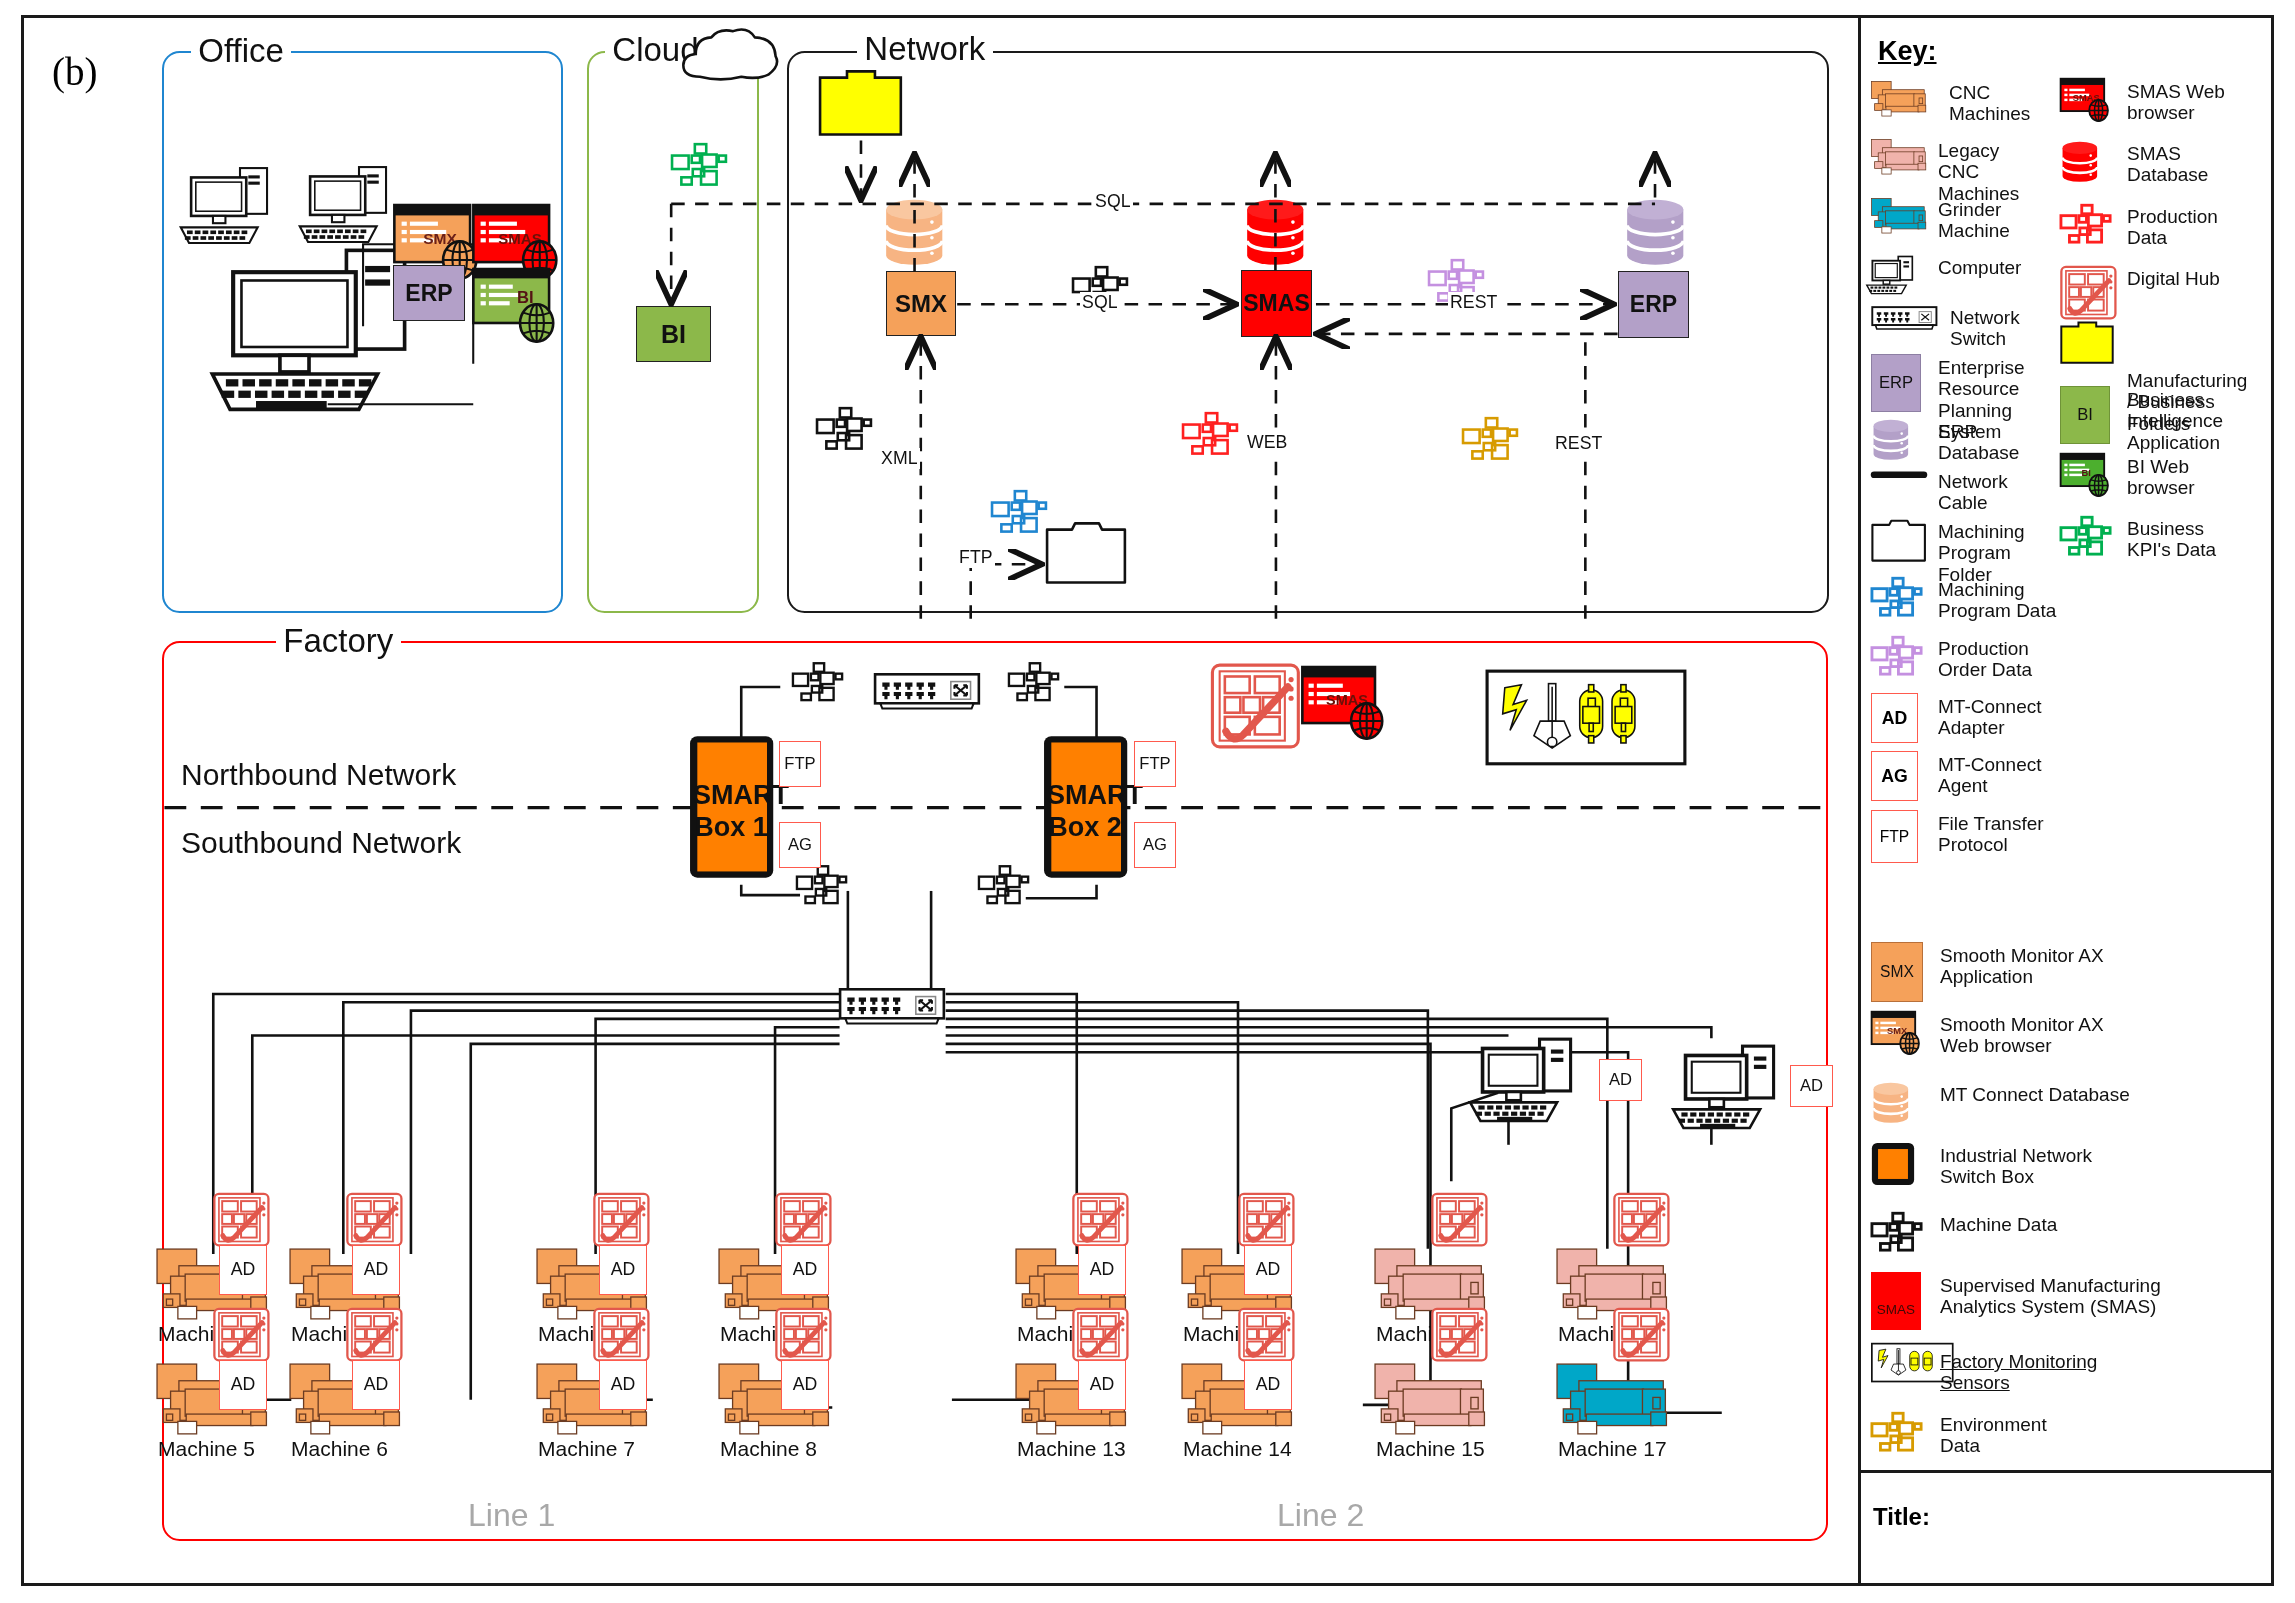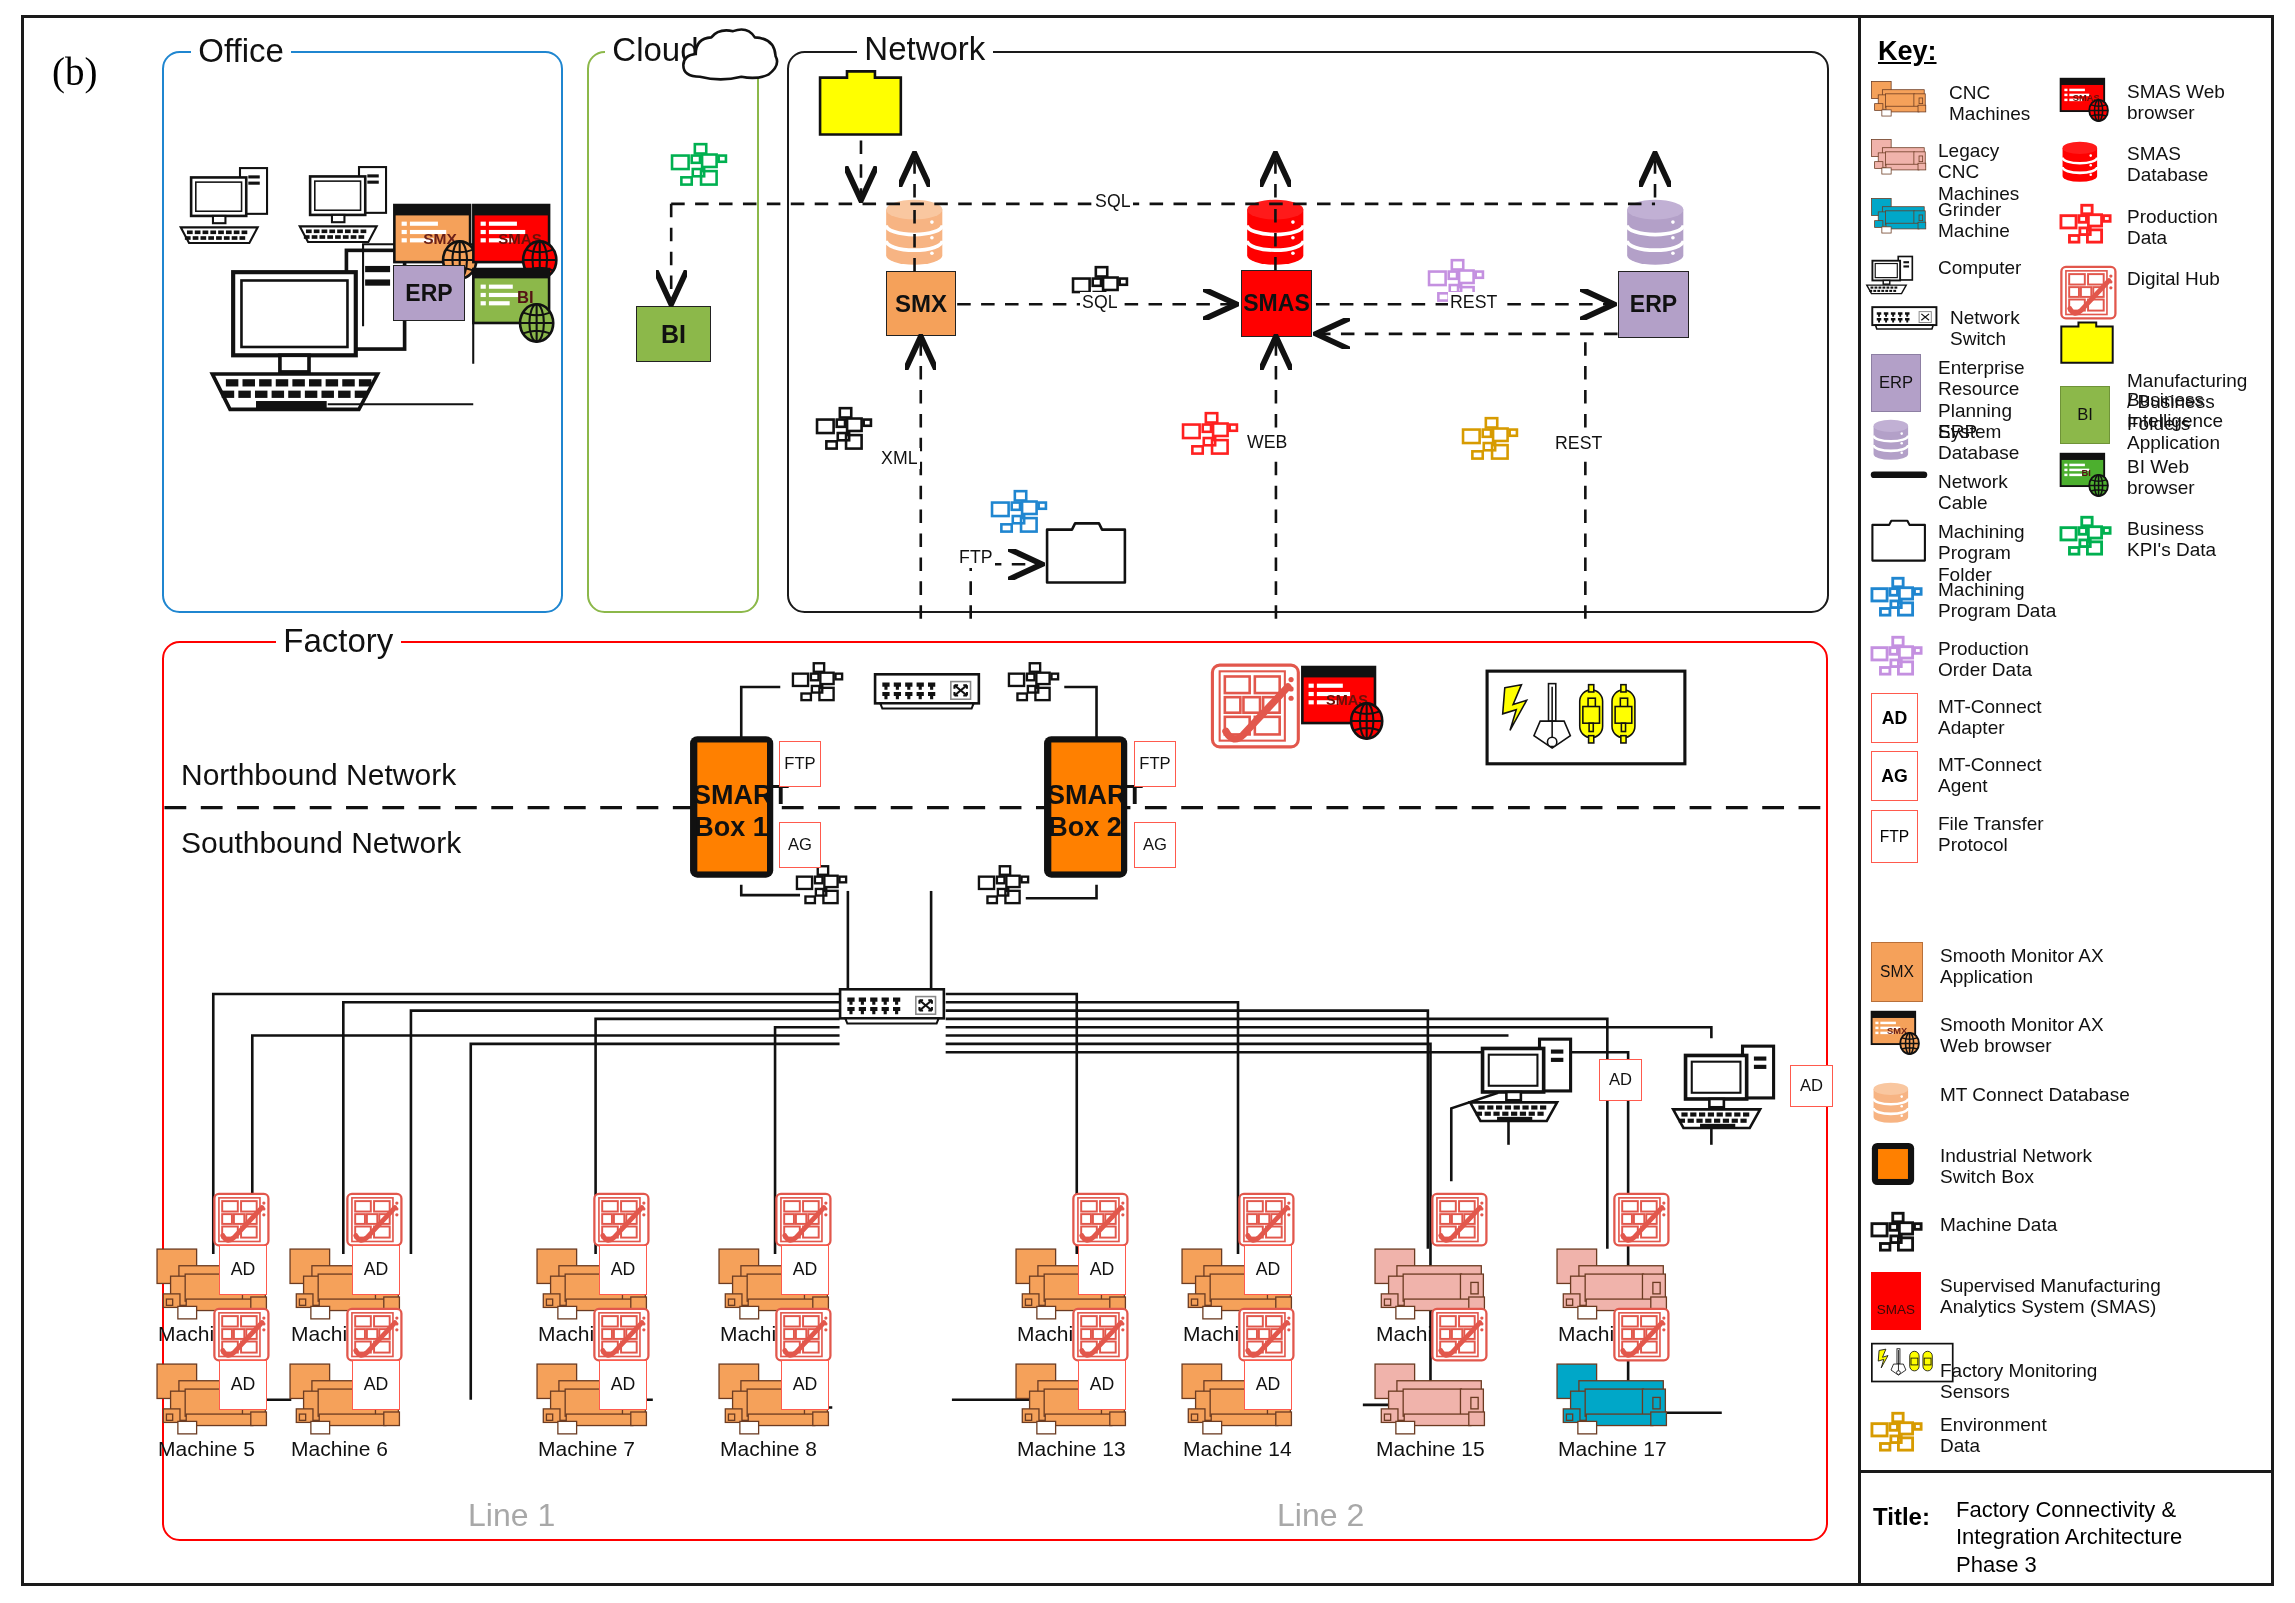--- a/index.html
+++ b/index.html
@@ -1771,21 +1771,21 @@
       <rect x="122" y="28" width="14" height="72" fill="#fff" stroke="#111" stroke-width="4"></rect>
       <polygon points="106,100 152,100 164,128 129,152 94,128" fill="#fff" stroke="#111" stroke-width="4"></polygon>
       <line x1="129" y1="34" x2="129" y2="132" stroke="#111" stroke-width="4"></line>
             <circle cx="129" cy="140" r="9" fill="#fff" stroke="#111" stroke-width="4"></circle>
       <rect x="182" y="40" width="44" height="92" rx="22" fill="#ffff00" stroke="#111" stroke-width="4"></rect>
             <rect x="188" y="72" width="32" height="32" fill="#ffff00" stroke="#111" stroke-width="4"></rect>
       <rect x="244" y="40" width="44" height="92" rx="22" fill="#ffff00" stroke="#111" stroke-width="4"></rect>
             <rect x="250" y="72" width="32" height="32" fill="#ffff00" stroke="#111" stroke-width="4"></rect>
           </svg>
         </div>
-      <div class="abs kv-label" style="left:69px;top:19px;width:333px;white-space:pre-line;">Factory Monitoring
+      <div class="abs kv-label" style="left:69px;top:10px;width:333px;white-space:pre-line;text-decoration:underline;">Factory Monitoring
 Sensors</div>
       </div>
       <div class="abs" style="left: 1871px; top: 1411px;">
         <div class="abs" style="left:0;top:0;">
           <svg width="52" height="48" viewBox="0 0 110 100">
             <g fill="none" stroke="#d79b00" stroke-width="6">
     <rect x="2" y="26" width="32" height="26"></rect>
               <rect x="40" y="26" width="16" height="14"></rect>
               <rect x="46" y="4" width="22" height="18"></rect>
     <rect x="60" y="24" width="28" height="24"></rect>
@@ -1796,18 +1796,15 @@
             </g>
           </svg>
         </div>
       <div class="abs kv-label" style="left:69px;top:3.1px;width:333px;white-space:pre-line;">Environment
 Data</div>
       </div>
     </div>
 
   <div class="abs" style="left:1858px;top:1470px;width:415px;height:3.1px;background:#1a1a1a;"></div>
   <div class="abs title-lab" style="left:1873px;top:1503px;">Title:</div>
-  <div class="abs title-txt" style="left:1956px;top:1496px;width:302px;white-space:pre-line;">Factory Connectivity &amp;
-Integration Architecture
-Phase 3</div>
 
 </div>
 
 
 </body></html>

